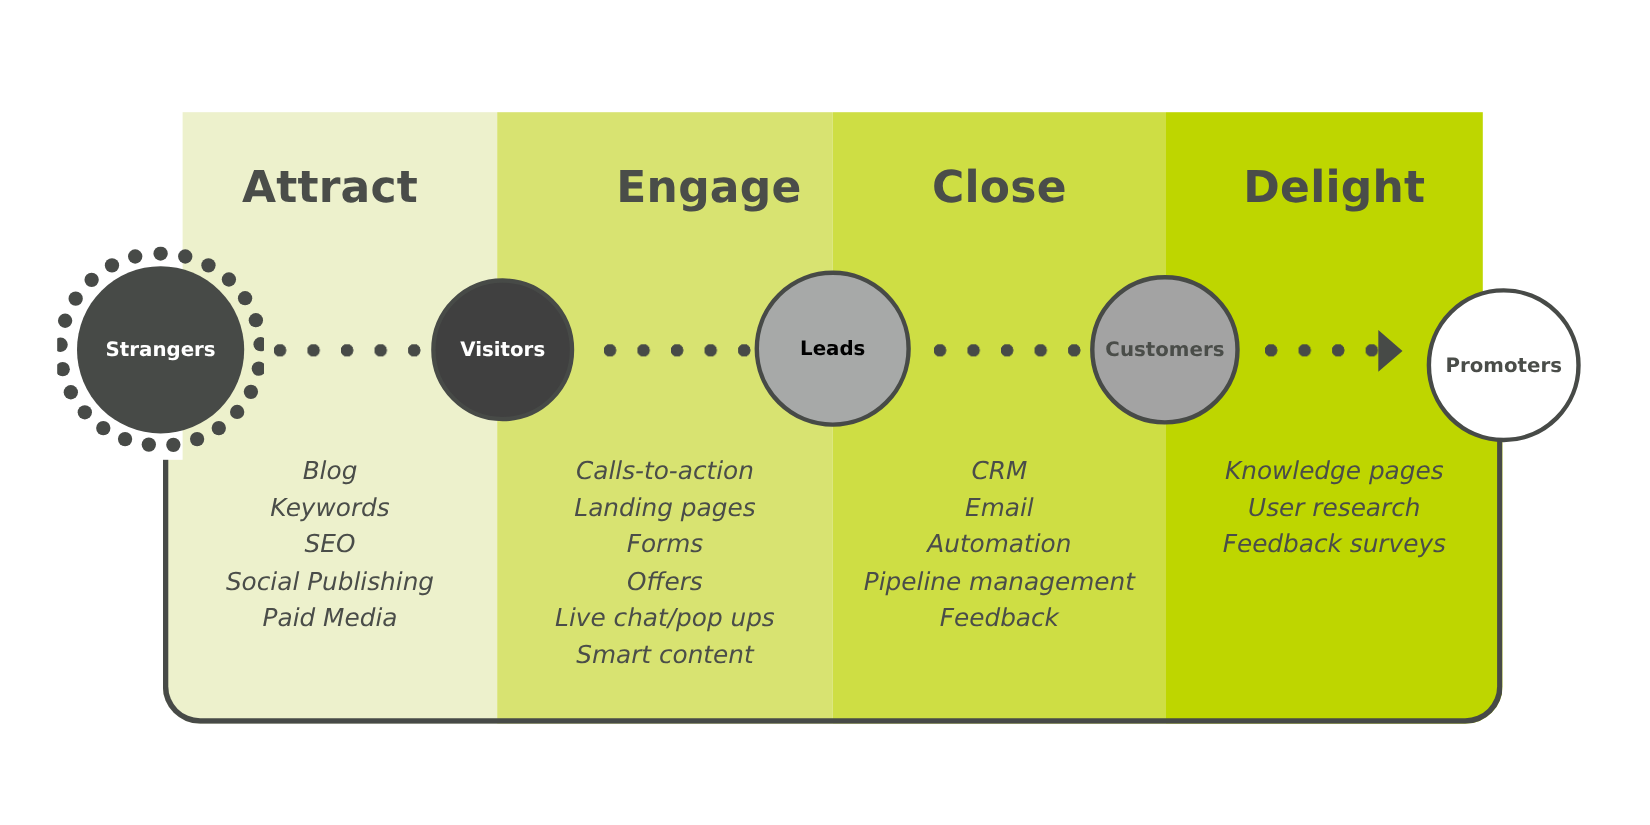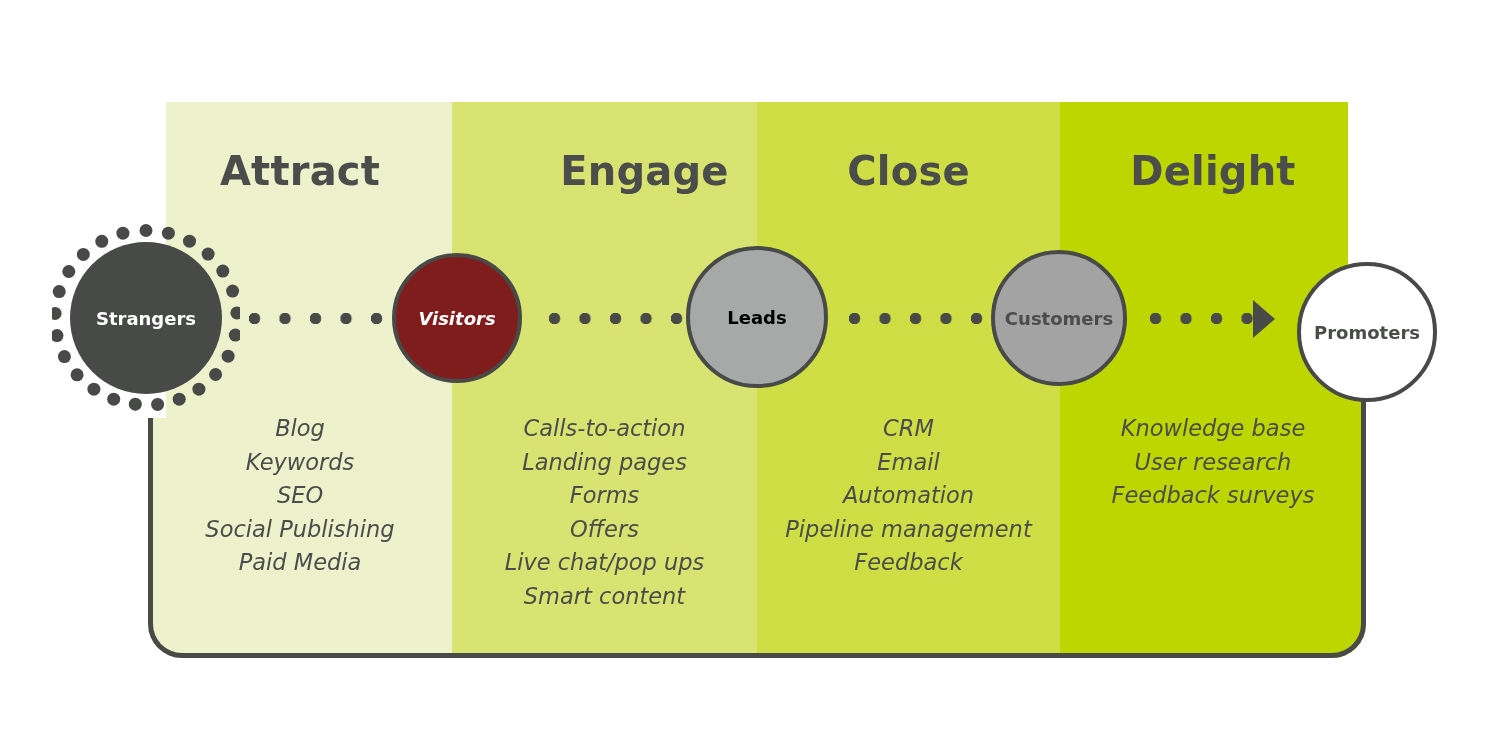--- a/index.html
+++ b/index.html
@@ -228,21 +228,21 @@
       <circle cx="3.1" cy="89.4" r="6.5"></circle>
       <circle cx="7.2" cy="67.6" r="6.5"></circle>
       <circle cx="16.8" cy="47.5" r="6.5"></circle>
       <circle cx="31.3" cy="30.4" r="6.5"></circle>
       <circle cx="49.8" cy="17.3" r="6.5"></circle>
       <circle cx="70.9" cy="9.2" r="6.5"></circle>
     </g>
   </svg>
 
   <div class="persona" id="persona-strangers" style="background: rgb(71, 74, 71); color: rgb(255, 255, 255);">Strangers</div>
-  <div class="persona" id="persona-visitors" style="background: #7f1d1d; color: rgb(255, 255, 255); font-style: italic;">Visitors</div>
+  <div class="persona" id="persona-visitors" style="background: #404040; color: rgb(255, 255, 255);">Visitors</div>
   <div class="persona" id="persona-leads" style="background: rgb(167, 169, 168); color: #000000;">Leads</div>
   <div class="persona" id="persona-customers" style="background: #a3a3a3; color: rgb(74, 77, 73);">Customers</div>
   <div class="persona" id="persona-promoters" style="background: rgb(255, 255, 255); color: rgb(74, 77, 73);">Promoters</div>
 
   <div class="tactic-list" id="list-attract">
     <div class="tactic-item">Blog</div>
     <div class="tactic-item">Keywords</div>
     <div class="tactic-item">SEO</div>
     <div class="tactic-item">Social Publishing</div>
     <div class="tactic-item">Paid Media</div>
@@ -259,18 +259,18 @@
 
   <div class="tactic-list" id="list-close">
     <div class="tactic-item">CRM</div>
     <div class="tactic-item">Email</div>
     <div class="tactic-item">Automation</div>
     <div class="tactic-item">Pipeline management</div>
     <div class="tactic-item">Feedback</div>
   </div>
 
   <div class="tactic-list" id="list-delight">
-    <div class="tactic-item">Knowledge base</div>
+    <div class="tactic-item">Knowledge pages</div>
     <div class="tactic-item">User research</div>
     <div class="tactic-item">Feedback surveys</div>
   </div>
 
 </div>
 
 </body></html>

